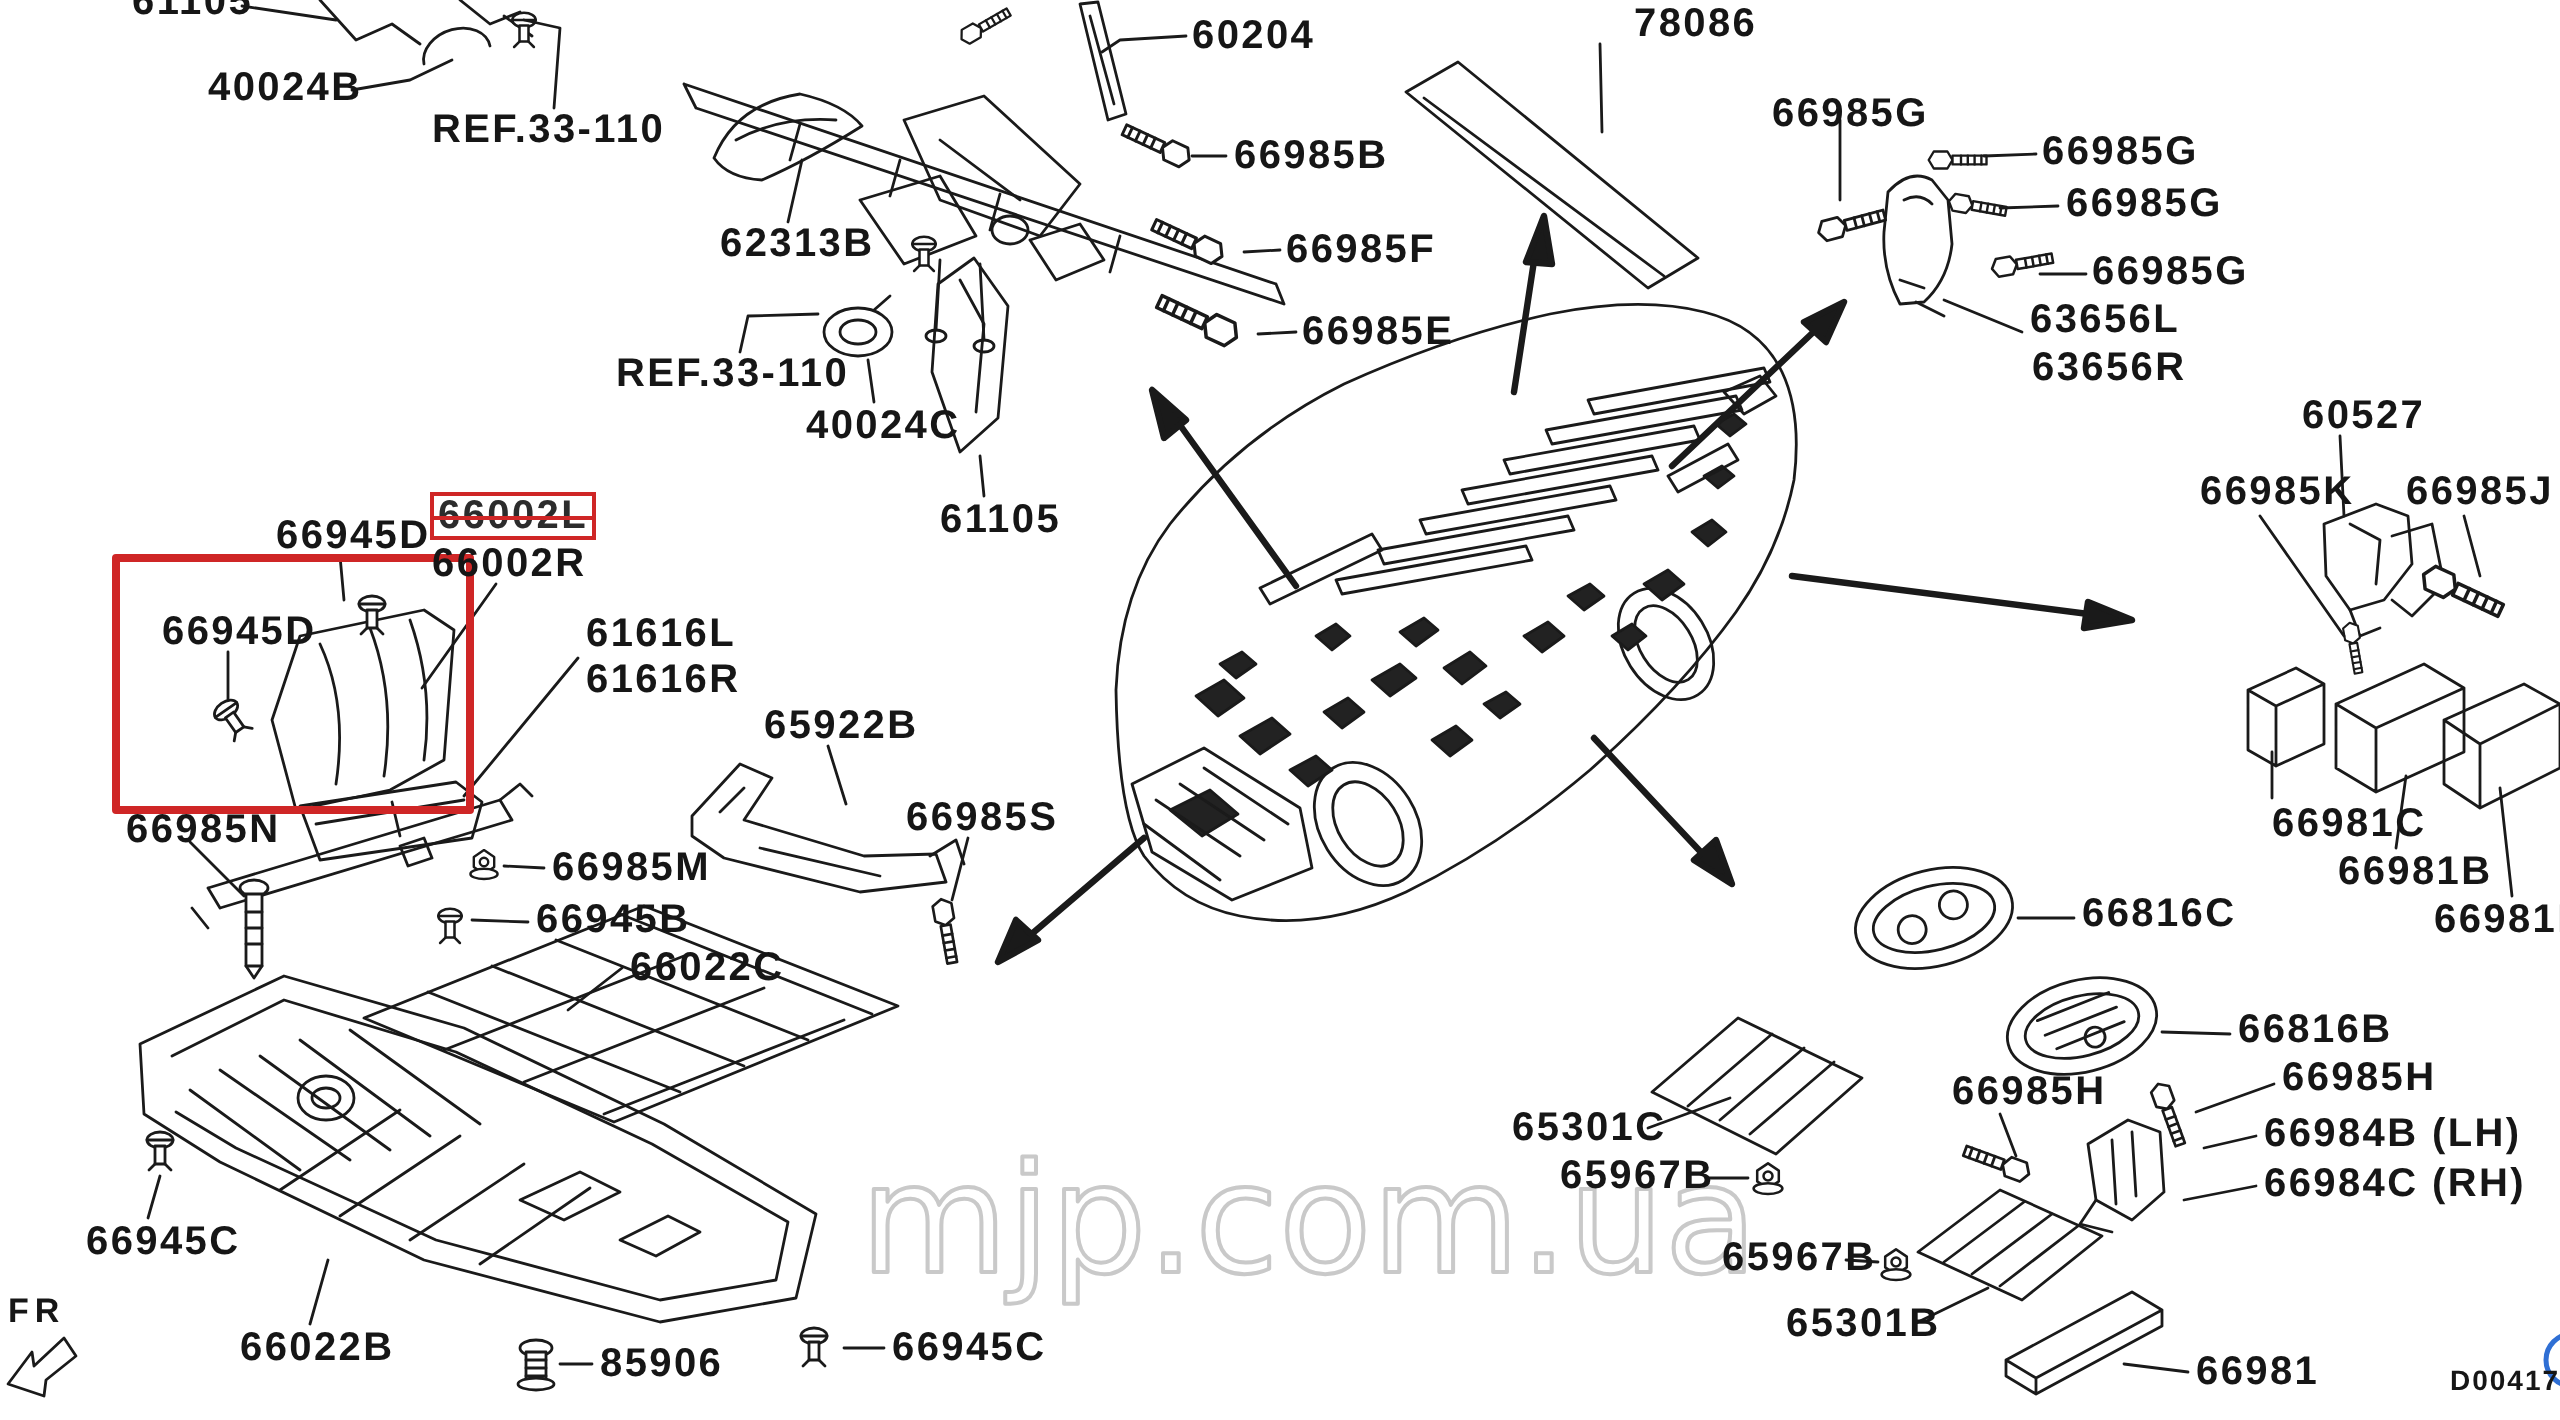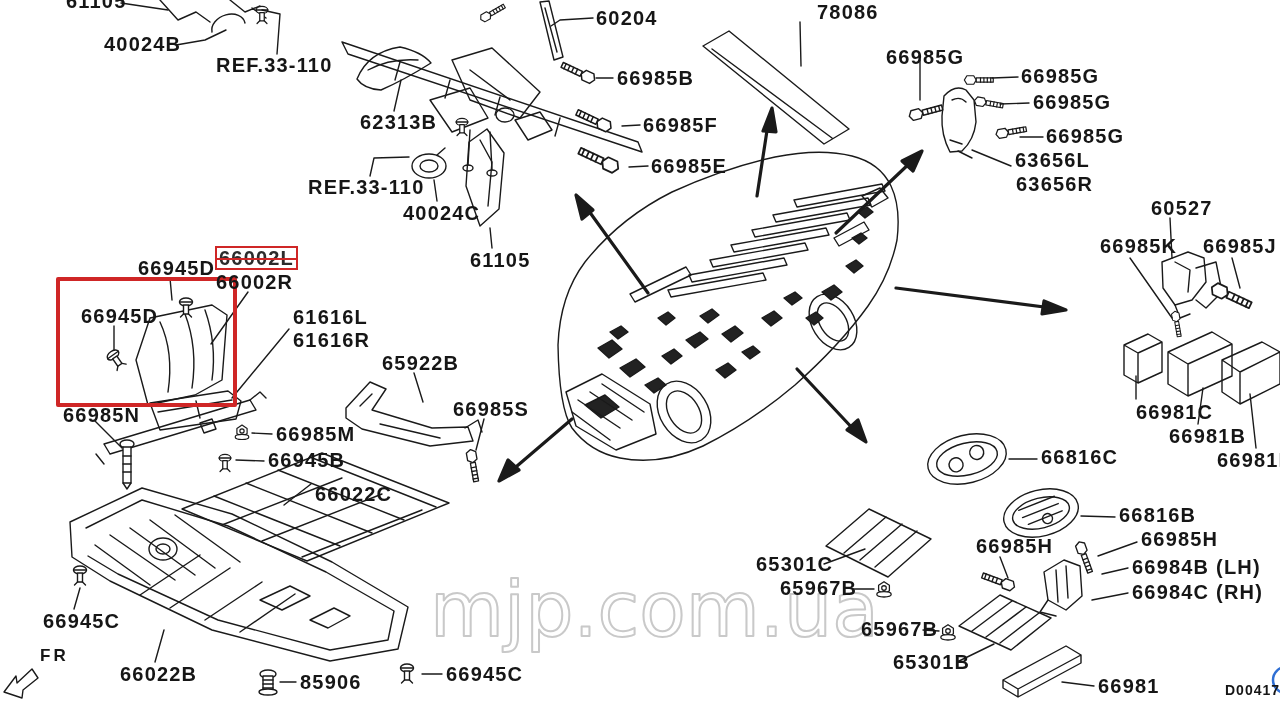--- a/index.html
+++ b/index.html
@@ -3,21 +3,21 @@
 <meta charset="utf-8">
 <style>
   html,body{margin:0;padding:0;background:#ffffff;}
   #stage{position:relative;width:1280px;height:710px;background:#ffffff;overflow:hidden;
          font-family:"Liberation Sans",sans-serif;}
   #artwork{position:absolute;left:0;top:0;}
   .plabel{position:absolute;font:700 20px "Liberation Sans",sans-serif;letter-spacing:1.2px;
           color:#161616;white-space:nowrap;line-height:1;}
   .plabel.red{border:2px solid #cf2626;padding:0 2px;color:#2c2c2c;}
   .plabel.red::after{content:"";position:absolute;left:-2px;right:-2px;top:49%;height:2px;background:#cf2626;}
-  .fr-wrap{position:absolute;left:4px;top:646px;color:#161616;margin-left:36px;}
+  .fr-wrap{position:absolute;left:4px;top:646px;color:#161616;}
   .fr-text{font:700 17px "Liberation Sans",sans-serif;letter-spacing:3px;}
   .doc-code{position:absolute;left:1225px;top:682px;font:700 14px "Liberation Sans",sans-serif;
             letter-spacing:1px;color:#161616;}
 </style>
 </head>
 <body>
 
 <div id="stage">
 
   <svg id="artwork" width="1280" height="710" viewBox="0 0 1280 710" stroke="#1a1a1a" fill="none" stroke-width="1.4" stroke-linejoin="round" stroke-linecap="round">
@@ -327,21 +327,21 @@
       <div class="plabel red" style="left: 215px; top: 246px;">66002L</div>
       <div class="plabel" style="left: 216px; top: 272px;">66002R</div>
       <div class="plabel" style="left: 81px; top: 306px;">66945D</div>
       <div class="plabel" style="left: 293px; top: 307px;">61616L</div>
       <div class="plabel" style="left: 293px; top: 330px;">61616R</div>
       <div class="plabel" style="left: 63px; top: 405px;">66985N</div>
       <div class="plabel" style="left: 382px; top: 353px;">65922B</div>
       <div class="plabel" style="left: 453px; top: 399px;">66985S</div>
       <div class="plabel" style="left: 276px; top: 424px;">66985M</div>
       <div class="plabel" style="left: 268px; top: 450px;">66945B</div>
-      <div class="plabel" style="left: 315px; top: 474px; margin-top: 10px;">66022C</div>
+      <div class="plabel" style="left: 315px; top: 474px;">66022C</div>
       <div class="plabel" style="left: 43px; top: 611px;">66945C</div>
       <div class="plabel" style="left: 120px; top: 664px; text-align: center;">66022B</div>
       <div class="plabel" style="left: 300px; top: 672px;">85906</div>
       <div class="plabel" style="left: 446px; top: 664px;">66945C</div>
       <div class="plabel" style="left: 756px; top: 554px;">65301C</div>
       <div class="plabel" style="left: 780px; top: 578px;">65967B</div>
       <div class="plabel" style="left: 861px; top: 619px;">65967B</div>
       <div class="plabel" style="left: 893px; top: 652px;">65301B</div>
       <div class="plabel" style="left: 1041px; top: 447px;">66816C</div>
       <div class="plabel" style="left: 1119px; top: 505px;">66816B</div>

